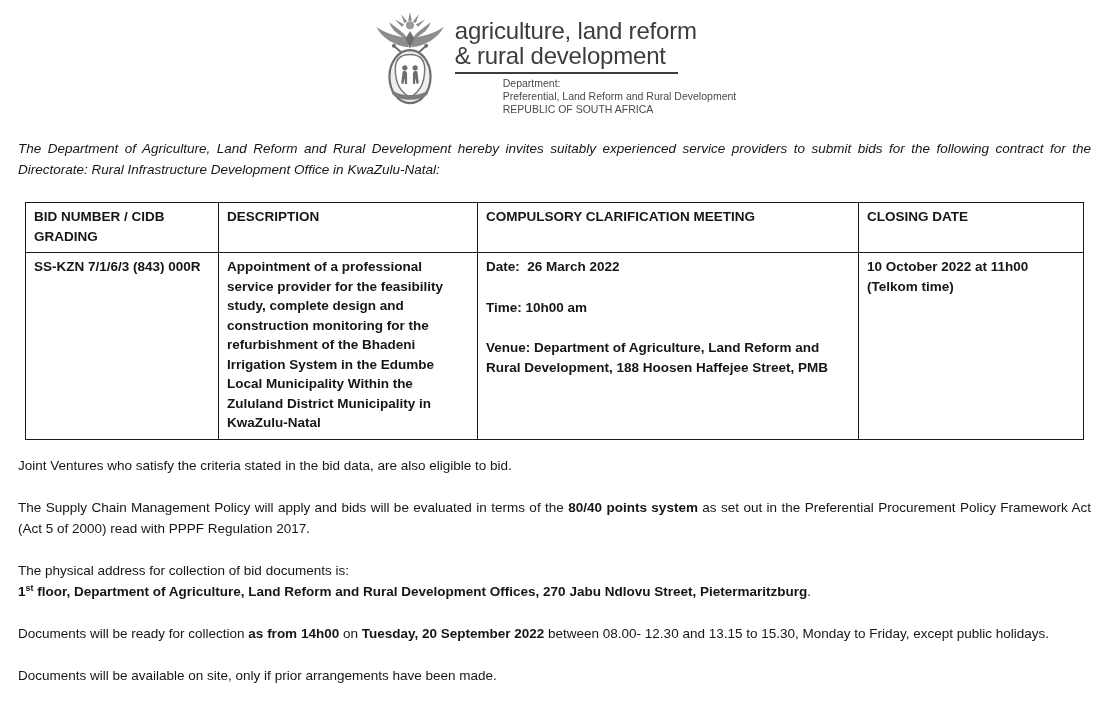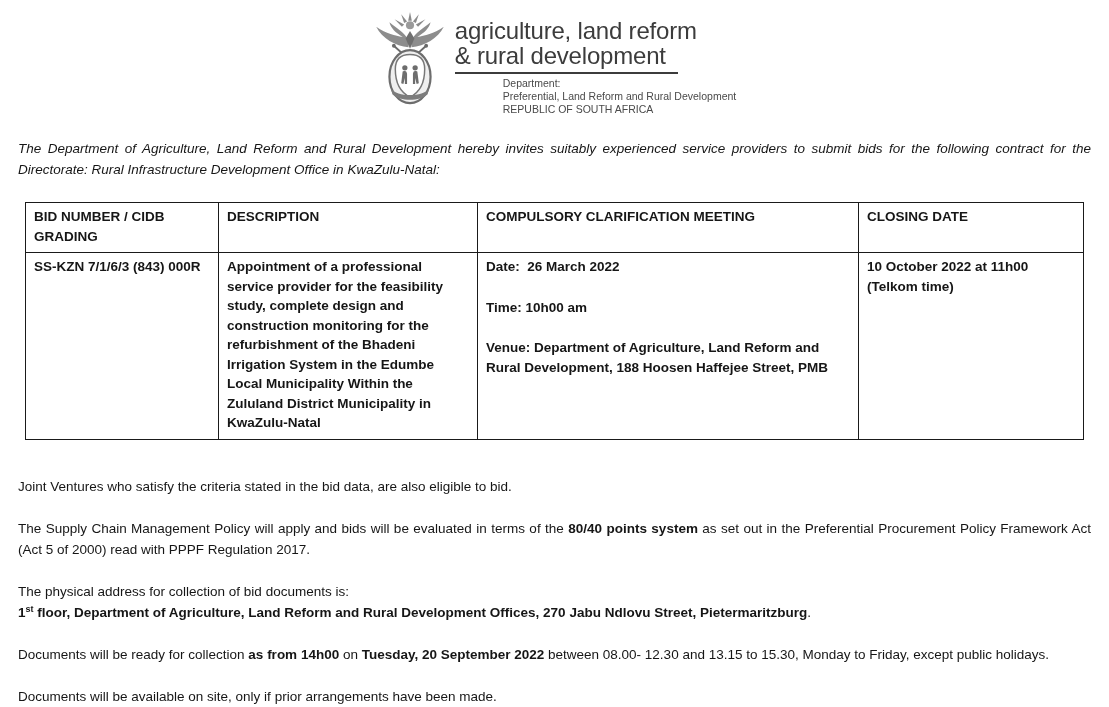--- a/index.html
+++ b/index.html
@@ -72,21 +72,21 @@
     font-size: 13.5px;
     line-height: 19.5px;
     font-weight: bold;
     padding: 4px 8px 6px 8px;
   }
   .bid-table th { height: 45px; margin-top: 8px; }
   .bid-table td { height: 176px; }
   .meeting-line { white-space: pre-wrap; }
   .meeting-gap { height: 21px; }
 
-  .after-table { margin-top: 36px; }
+  .after-table { margin-top: 15px; }
   .gap { height: 21px; }
 </style>
 </head>
 <body>
 
 <div class="page">
 
   <div class="masthead">
     <svg class="crest" viewBox="0 0 100 128" xmlns="http://www.w3.org/2000/svg" aria-hidden="true">
 

